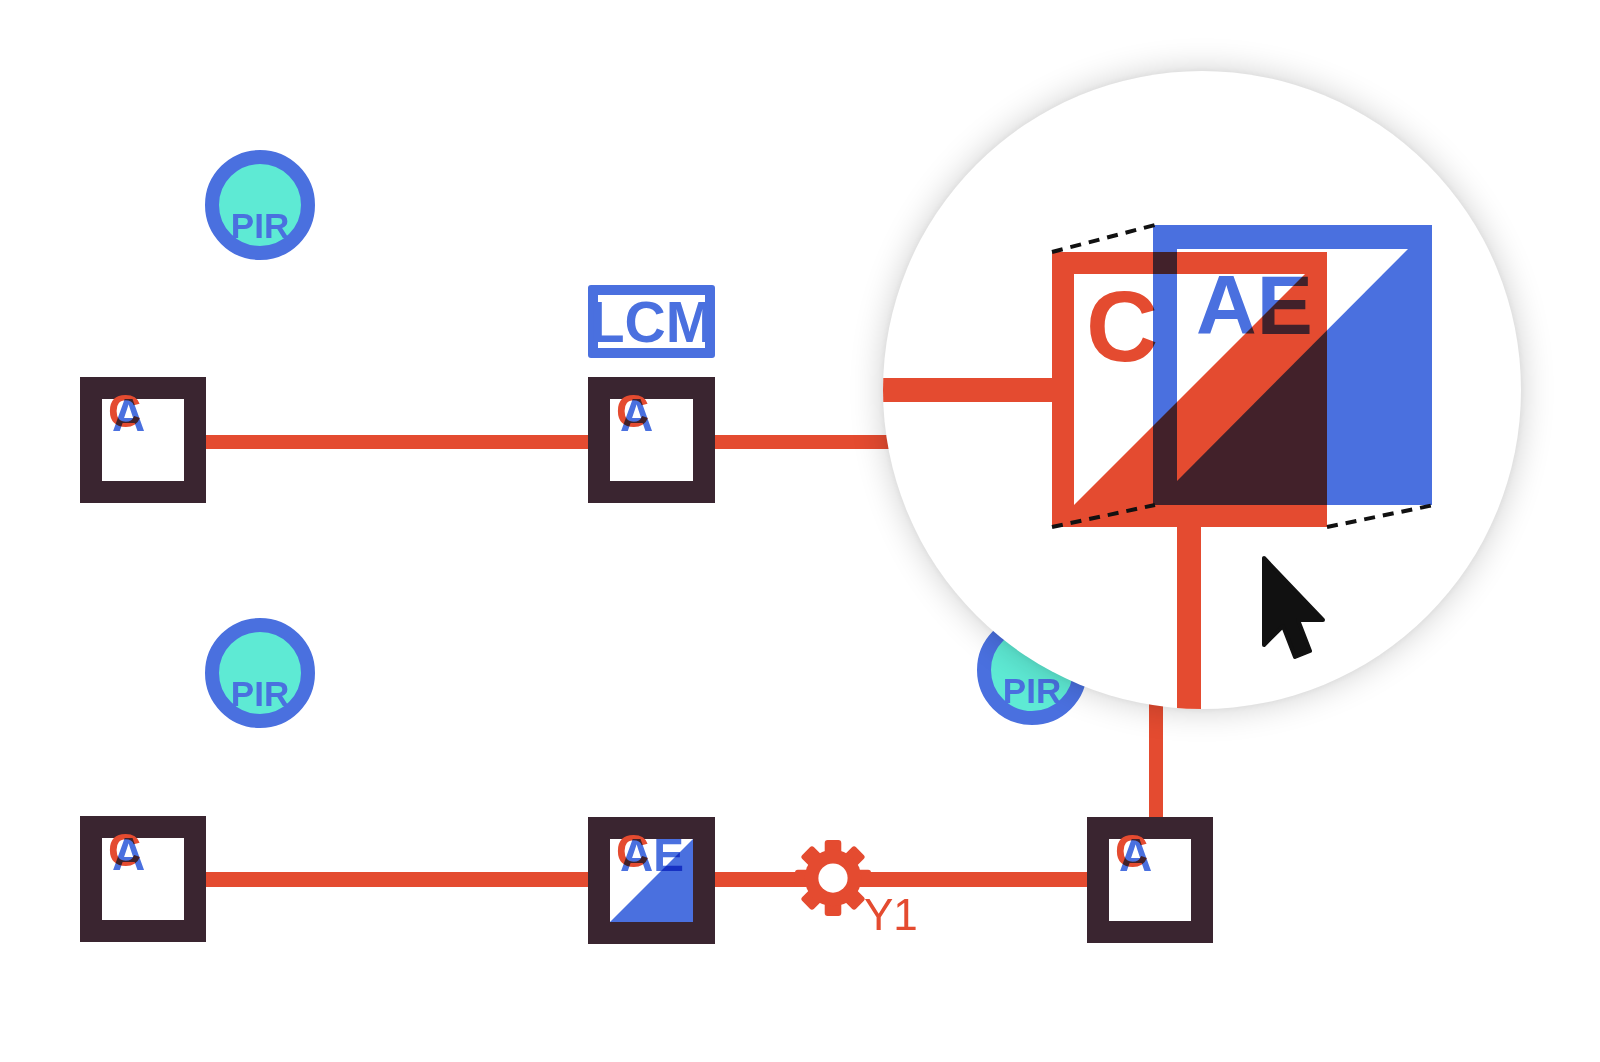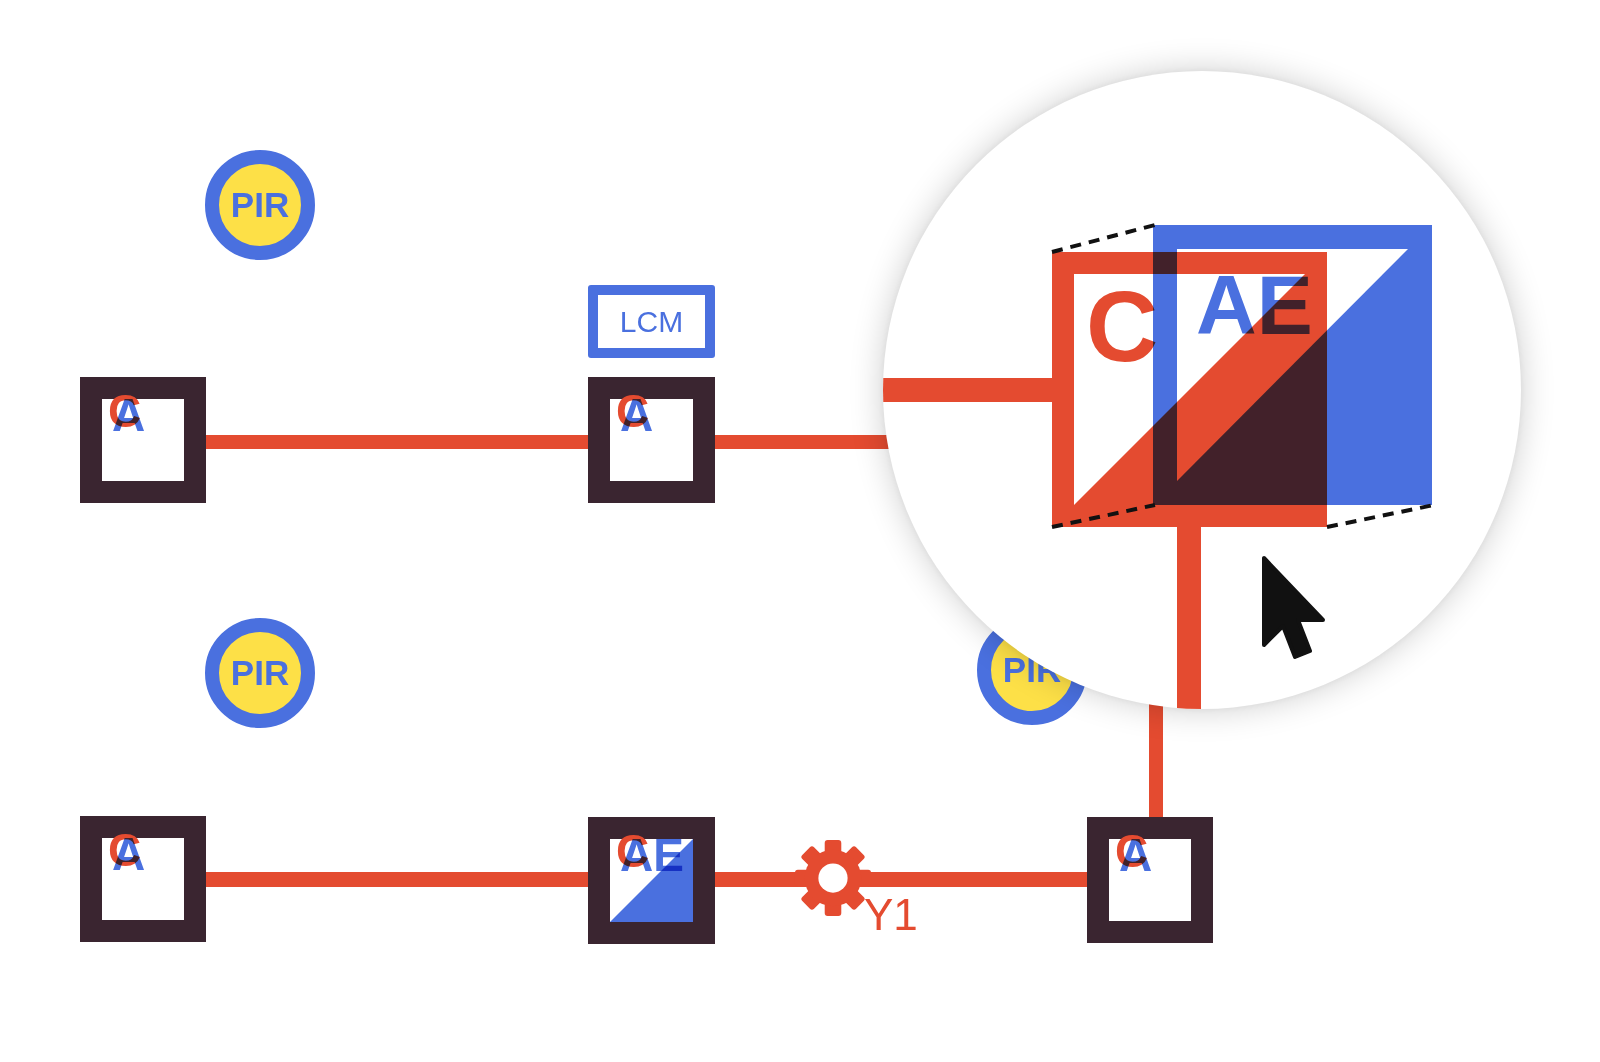--- a/index.html
+++ b/index.html
@@ -11,31 +11,31 @@
   html,body{margin:0;padding:0;background:#fff;}
   .stage{
     position:relative;width:1600px;height:1062px;background:#fff;
     overflow:hidden;font-family:"Liberation Sans", sans-serif;
   }
   
   .wire{position:absolute;background:var(--red);}
   
   .pir{
     position:absolute;width:110px;height:110px;border-radius:50%;
-    border:14px solid var(--blue);box-sizing:border-box;background:#fde047;
-    display:flex;align-items:center;justify-content:center;
+    border:14px solid var(--blue);box-sizing:border-box;background:#5eead4;
+    display:flex;align-items:flex-end;justify-content:center;
   }
   .pir span{color:var(--blue);font-weight:bold;font-size:35px;letter-spacing:0px;}
   
   .lcm{
     position:absolute;left:588px;top:285px;width:127px;height:73px;
     border:10px solid var(--blue);box-sizing:border-box;background:#fff;border-radius:3px;
     display:flex;align-items:center;justify-content:center;
   }
-  .lcm span{color:var(--blue);font-weight:normal;font-size:30px;}
+  .lcm span{color:var(--blue);font-weight:bold;font-size:57px;}
   
   .node{
     position:absolute;width:126px;height:126px;box-sizing:border-box;
     border:22px solid var(--dark);background:#fff;isolation:isolate;
   }
   .node .tri{
     position:absolute;left:0;top:0;right:0;bottom:0;
     background:var(--blue);
     clip-path:polygon(0 100%, 100% 0, 100% 100%);
   }

